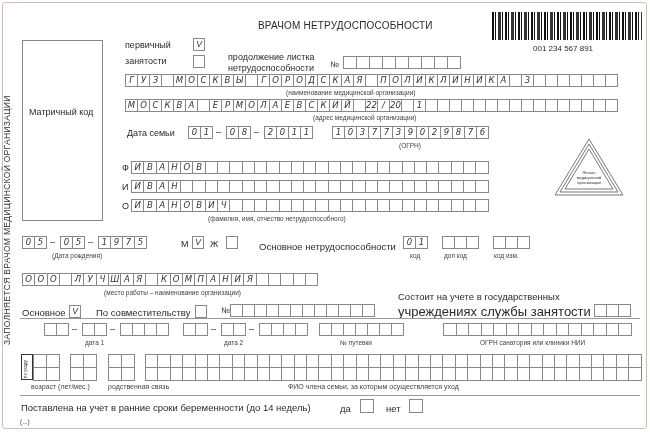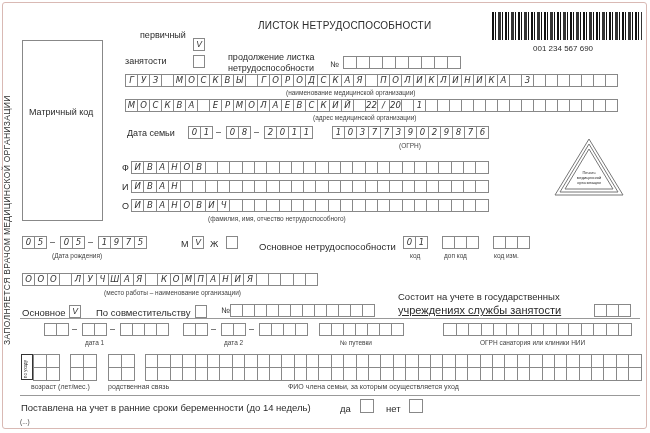--- a/index.html
+++ b/index.html
@@ -21,31 +21,31 @@
   .matrix span { position: absolute; top: 66px; left: 6px; font-size: 9px; }
   .rule { position: absolute; height: 1px; background: #999; }
   .grid2 { position: absolute; display: grid; border: 1px solid #888; border-right: none; border-bottom: none; }
   .grid2 div { border-right: 1px solid #888; border-bottom: 1px solid #888; }
 </style>
 </head>
 <body>
 
 <div class="frame"></div>
 
-<div class="abs title" style="left:258px;top:20px;">ЛИСТОК НЕТРУДОСПОСОБНОСТИ</div>
+<div class="abs title" style="left:258px;top:20px;">ВРАЧОМ НЕТРУДОСПОСОБНОСТИ</div>
 <div class="barcode"></div>
-<div class="abs" style="left:533px;top:44px;font-size:8px;">001 234 567 690</div>
+<div class="abs" style="left:533px;top:44px;font-size:8px;">001 234 567 891</div>
 
 <div class="vtext">ЗАПОЛНЯЕТСЯ ВРАЧОМ МЕДИЦИНСКОЙ ОРГАНИЗАЦИИ</div>
 
 <div class="matrix">
     <span>Матричный код</span>
   </div>
 
-<div class="abs txt" style="left:125px;top:30px;margin-left:15px;">первичный</div>
+<div class="abs txt" style="left:125px;top:40px;">первичный</div>
 <div class="box" style="left:193px;top:38px;">V</div>
 <div class="abs txt" style="left:125px;top:56px;">занятости</div>
 <div class="box" style="left:193px;top:55px;"></div>
 <div class="abs txt" style="left:228px;top:52px;">продолжение листка</div>
 <div class="abs txt" style="left:228px;top:63px;">нетрудоспособности</div>
 <div class="abs txt" style="left:330px;top:60px;font-size:8px;">№</div>
 <div class="cells" style="left:343px;top:56px;">
   <div class="cell" style="width:13px"></div>
     <div class="cell" style="width:13px"></div>
     <div class="cell" style="width:13px"></div>
@@ -350,21 +350,21 @@
     <div class="cell" style="width: 12.3px;">Я</div>
     <div class="cell" style="width: 12.3px;"></div>
     <div class="cell" style="width: 12.3px;"></div>
     <div class="cell" style="width: 12.3px;"></div>
     <div class="cell" style="width: 12.3px;"></div>
     <div class="cell" style="width: 12.3px;"></div>
   </div>
 <div class="abs small" style="left:104px;top:289px;">(место работы – наименование организации)</div>
 
 <div class="abs txt" style="left:398px;top:291px;font-size:9.5px;">Состоит на учете в государственных</div>
-<div class="abs txt" style="left:398px;top:304px;font-size:11px;text-decoration:underline;">учреждениях службы занятости</div>
+<div class="abs txt" style="left:398px;top:304px;font-size:13px;">учреждениях службы занятости</div>
 <div class="cells" style="left:594px;top:304px;">
     <div class="cell" style="width:12px"></div>
     <div class="cell" style="width:12px"></div>
     <div class="cell" style="width:12px"></div>
   </div>
 
 <div class="abs txt" style="left:22px;top:307px;font-size:9.5px;">Основное</div>
 <div class="box" style="left:69px;top:305px;">V</div>
 <div class="abs txt" style="left:96px;top:307px;font-size:9.5px;">По совместительству</div>
 <div class="box" style="left:195px;top:305px;"></div>

